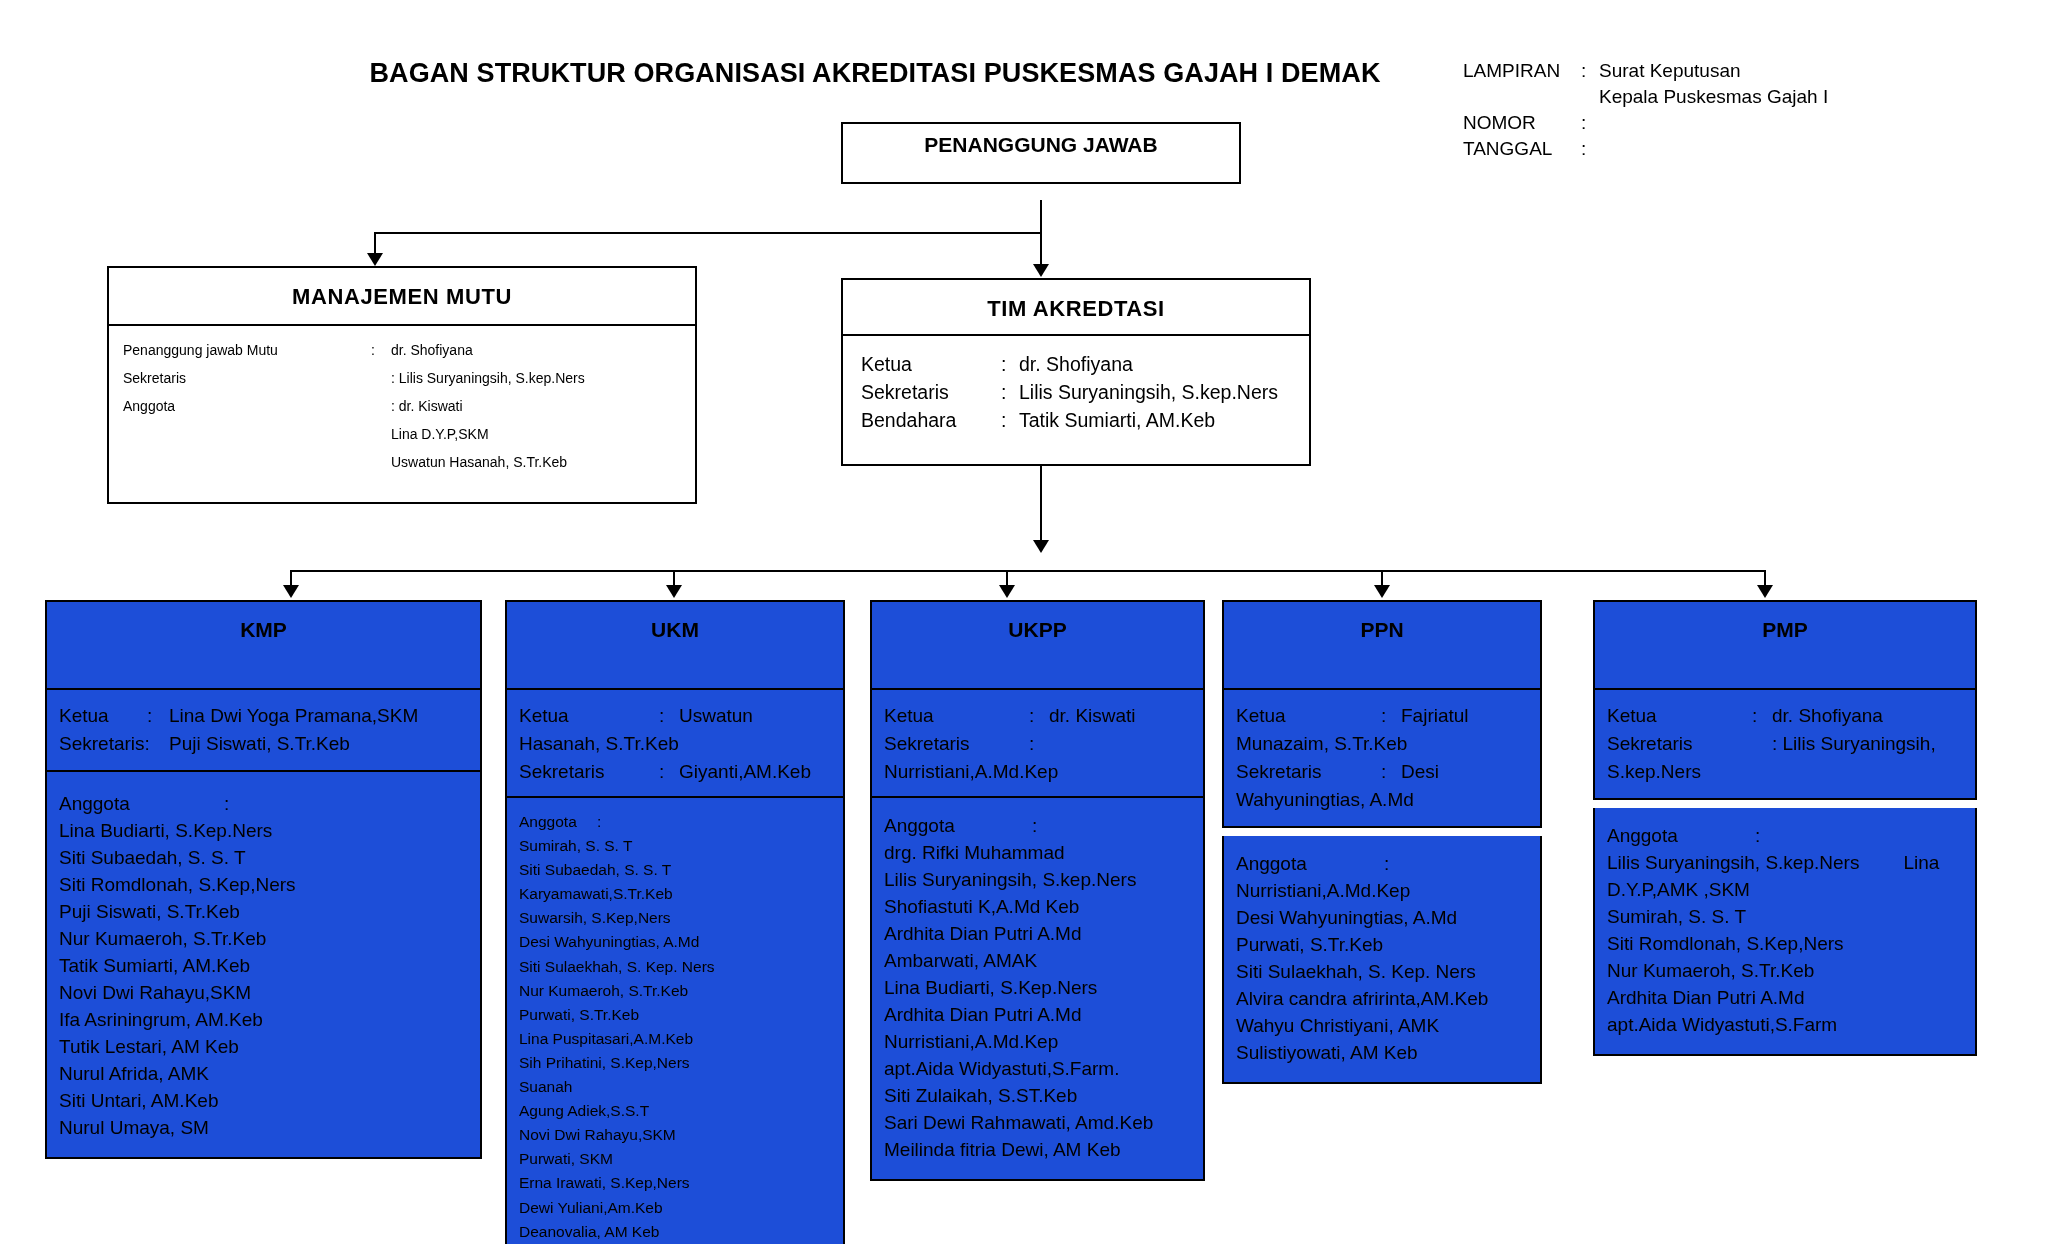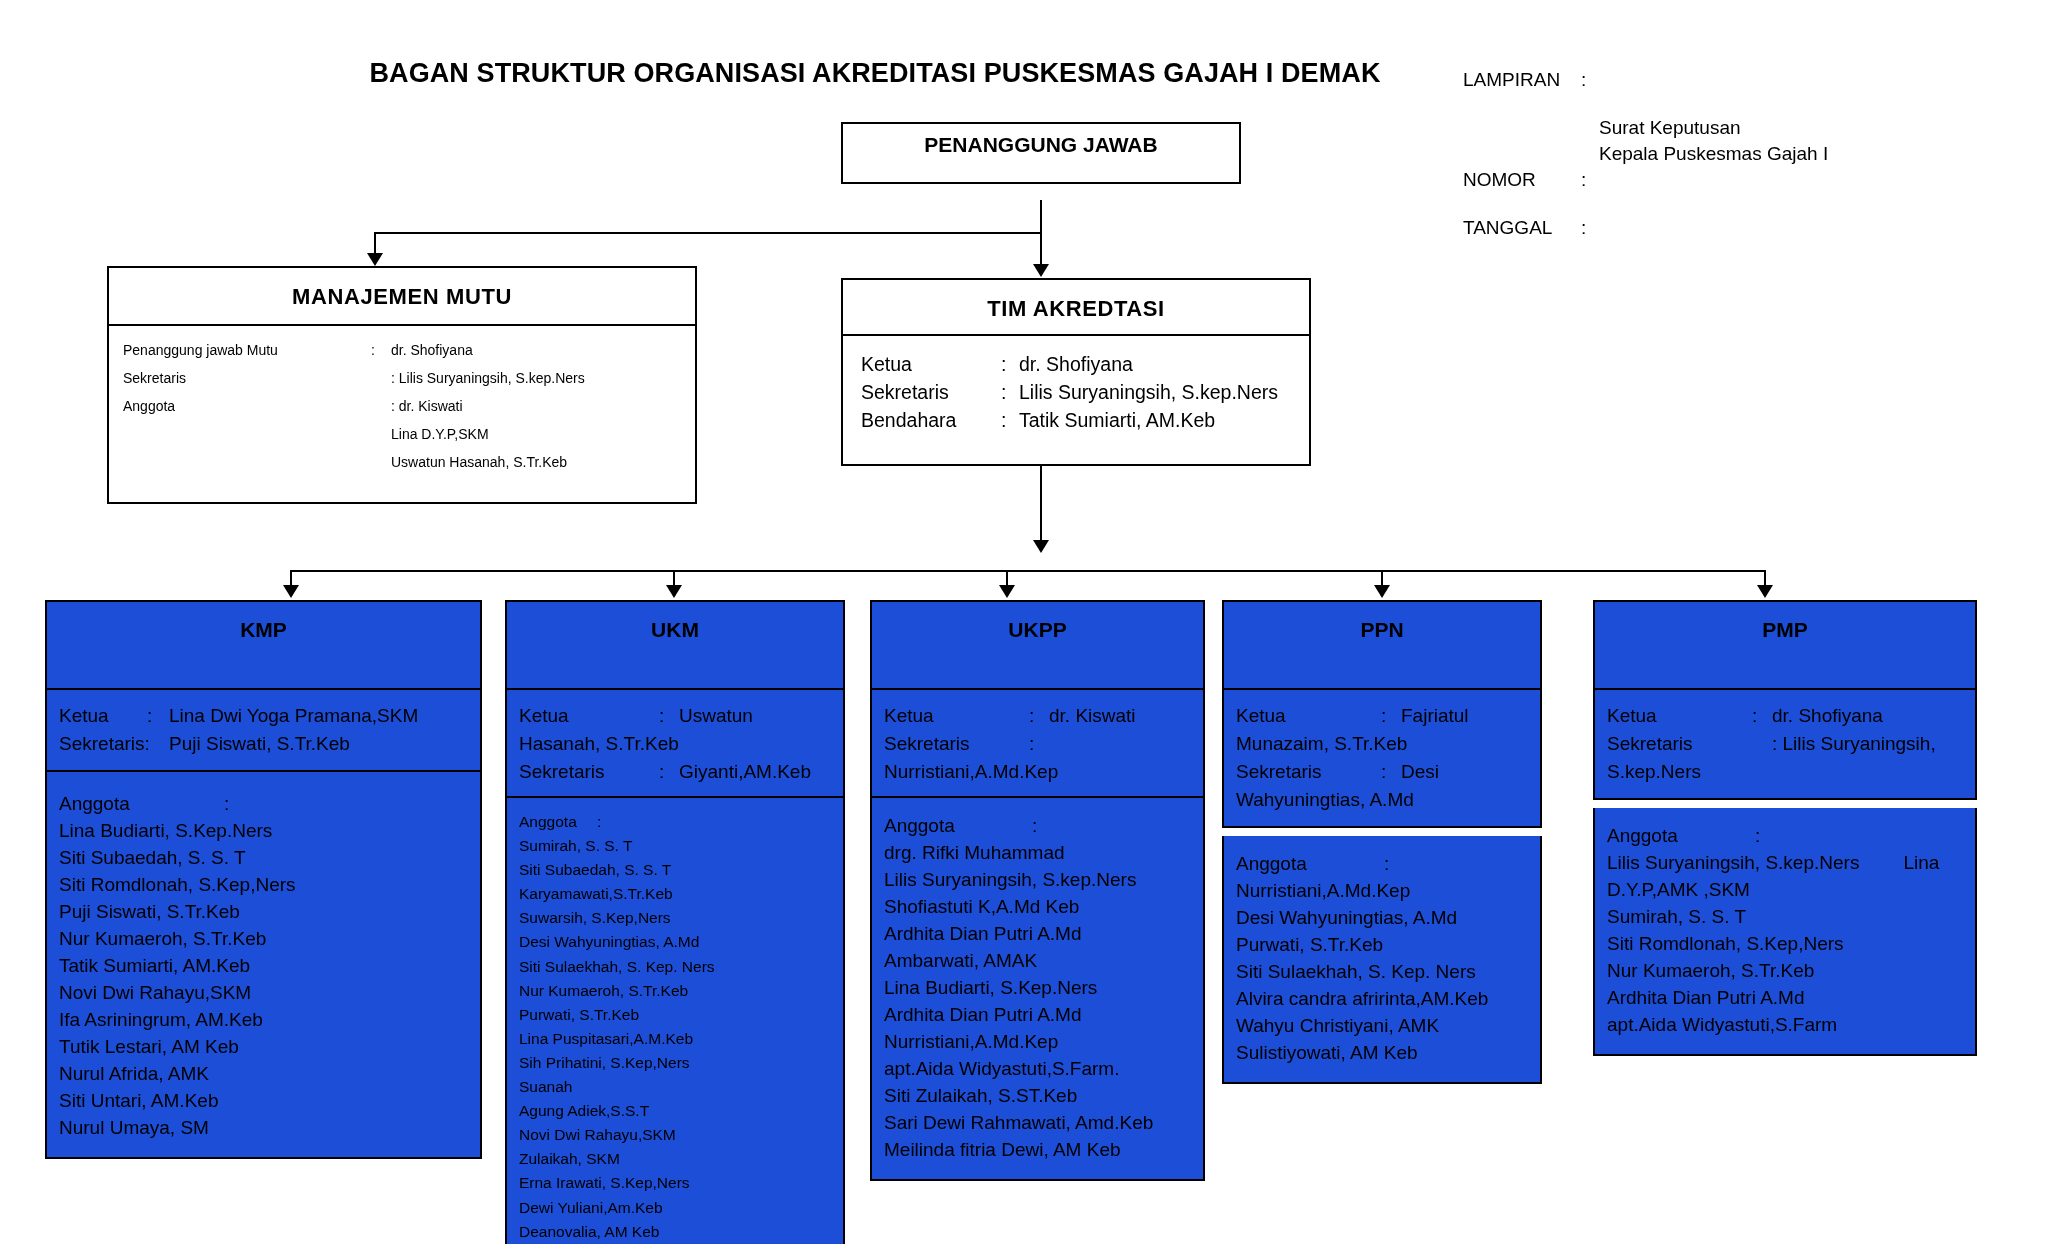--- a/index.html
+++ b/index.html
@@ -28,31 +28,31 @@
     font-size: 27px;
     font-weight: bold;
     letter-spacing: 0.1px;
     white-space: nowrap;
   }
 
   
   .legal-block {
     position: absolute;
     left: 1463px;
-    top: 67px;
+    top: 58px;
     font-size: 19px;
     line-height: 26px;
   }
   .legal-row {
     display: flex;
     white-space: nowrap;
   }
   .legal-key { width: 118px; flex: 0 0 118px; }
   .legal-colon { width: 18px; flex: 0 0 18px; }
-  .legal-val { flex: 0 0 auto; margin-top: 48px; }
+  .legal-val { flex: 0 0 auto; }
   .legal-cont { padding-left: 136px; white-space: nowrap; }
 
   
   .box {
     position: absolute;
     box-sizing: border-box;
     border: 2px solid #000;
     background: #ffffff;
   }
   .box-head {
@@ -363,21 +363,21 @@
         <div class="member">Suwarsih, S.Kep,Ners</div>
         <div class="member">Desi Wahyuningtias, A.Md</div>
         <div class="member">Siti Sulaekhah, S. Kep. Ners</div>
         <div class="member">Nur Kumaeroh, S.Tr.Keb</div>
         <div class="member">Purwati, S.Tr.Keb</div>
         <div class="member">Lina Puspitasari,A.M.Keb</div>
         <div class="member">Sih Prihatini, S.Kep,Ners</div>
         <div class="member">Suanah</div>
         <div class="member">Agung Adiek,S.S.T</div>
         <div class="member">Novi  Dwi Rahayu,SKM</div>
-        <div class="member">Zulaikah, SKM</div>
+        <div class="member">Purwati, SKM</div>
         <div class="member">Erna Irawati, S.Kep,Ners</div>
         <div class="member">Dewi Yuliani,Am.Keb</div>
         <div class="member">Deanovalia, AM Keb</div>
         <div class="member last-member">Kusni Rodhiyah, AMK</div>
       </div>
     </div>
   </div>
 
   <div class="dept" id="dept-ukpp">
     <div class="seg">

